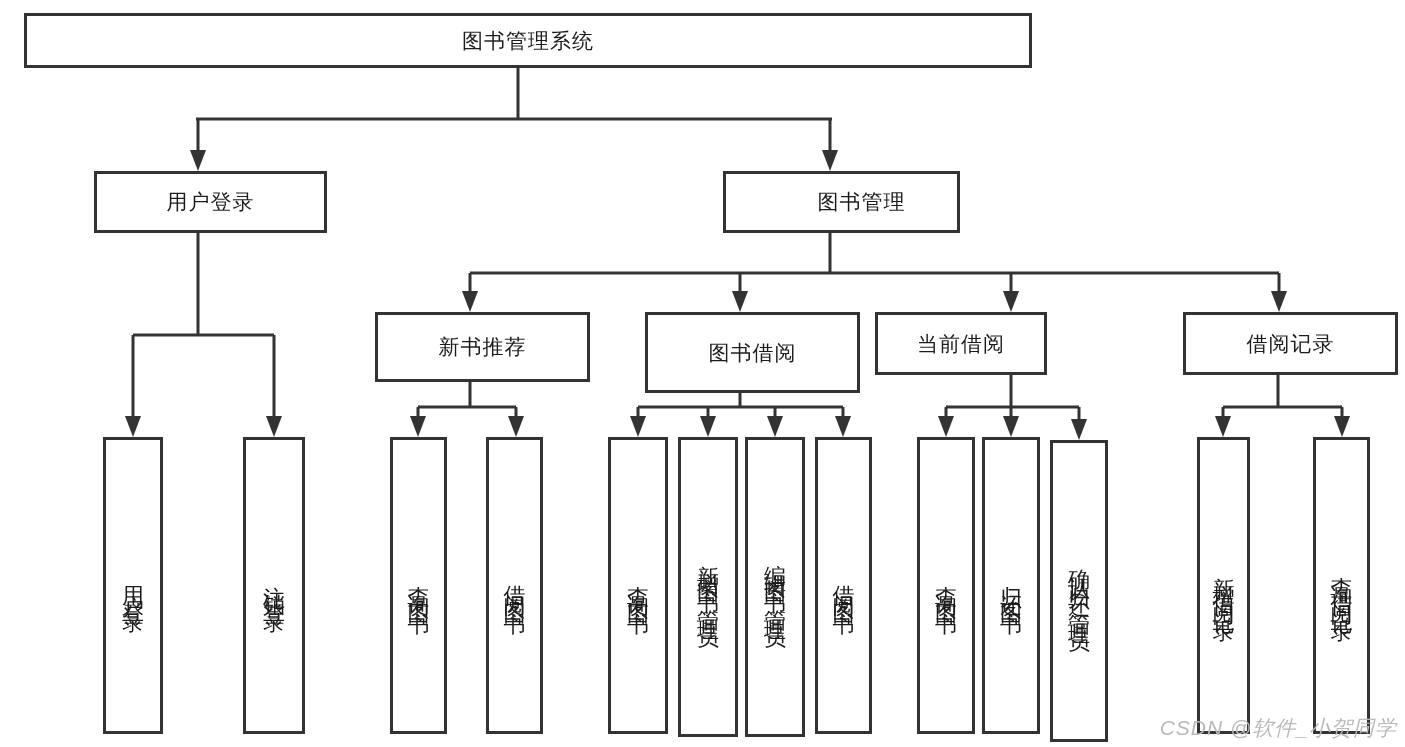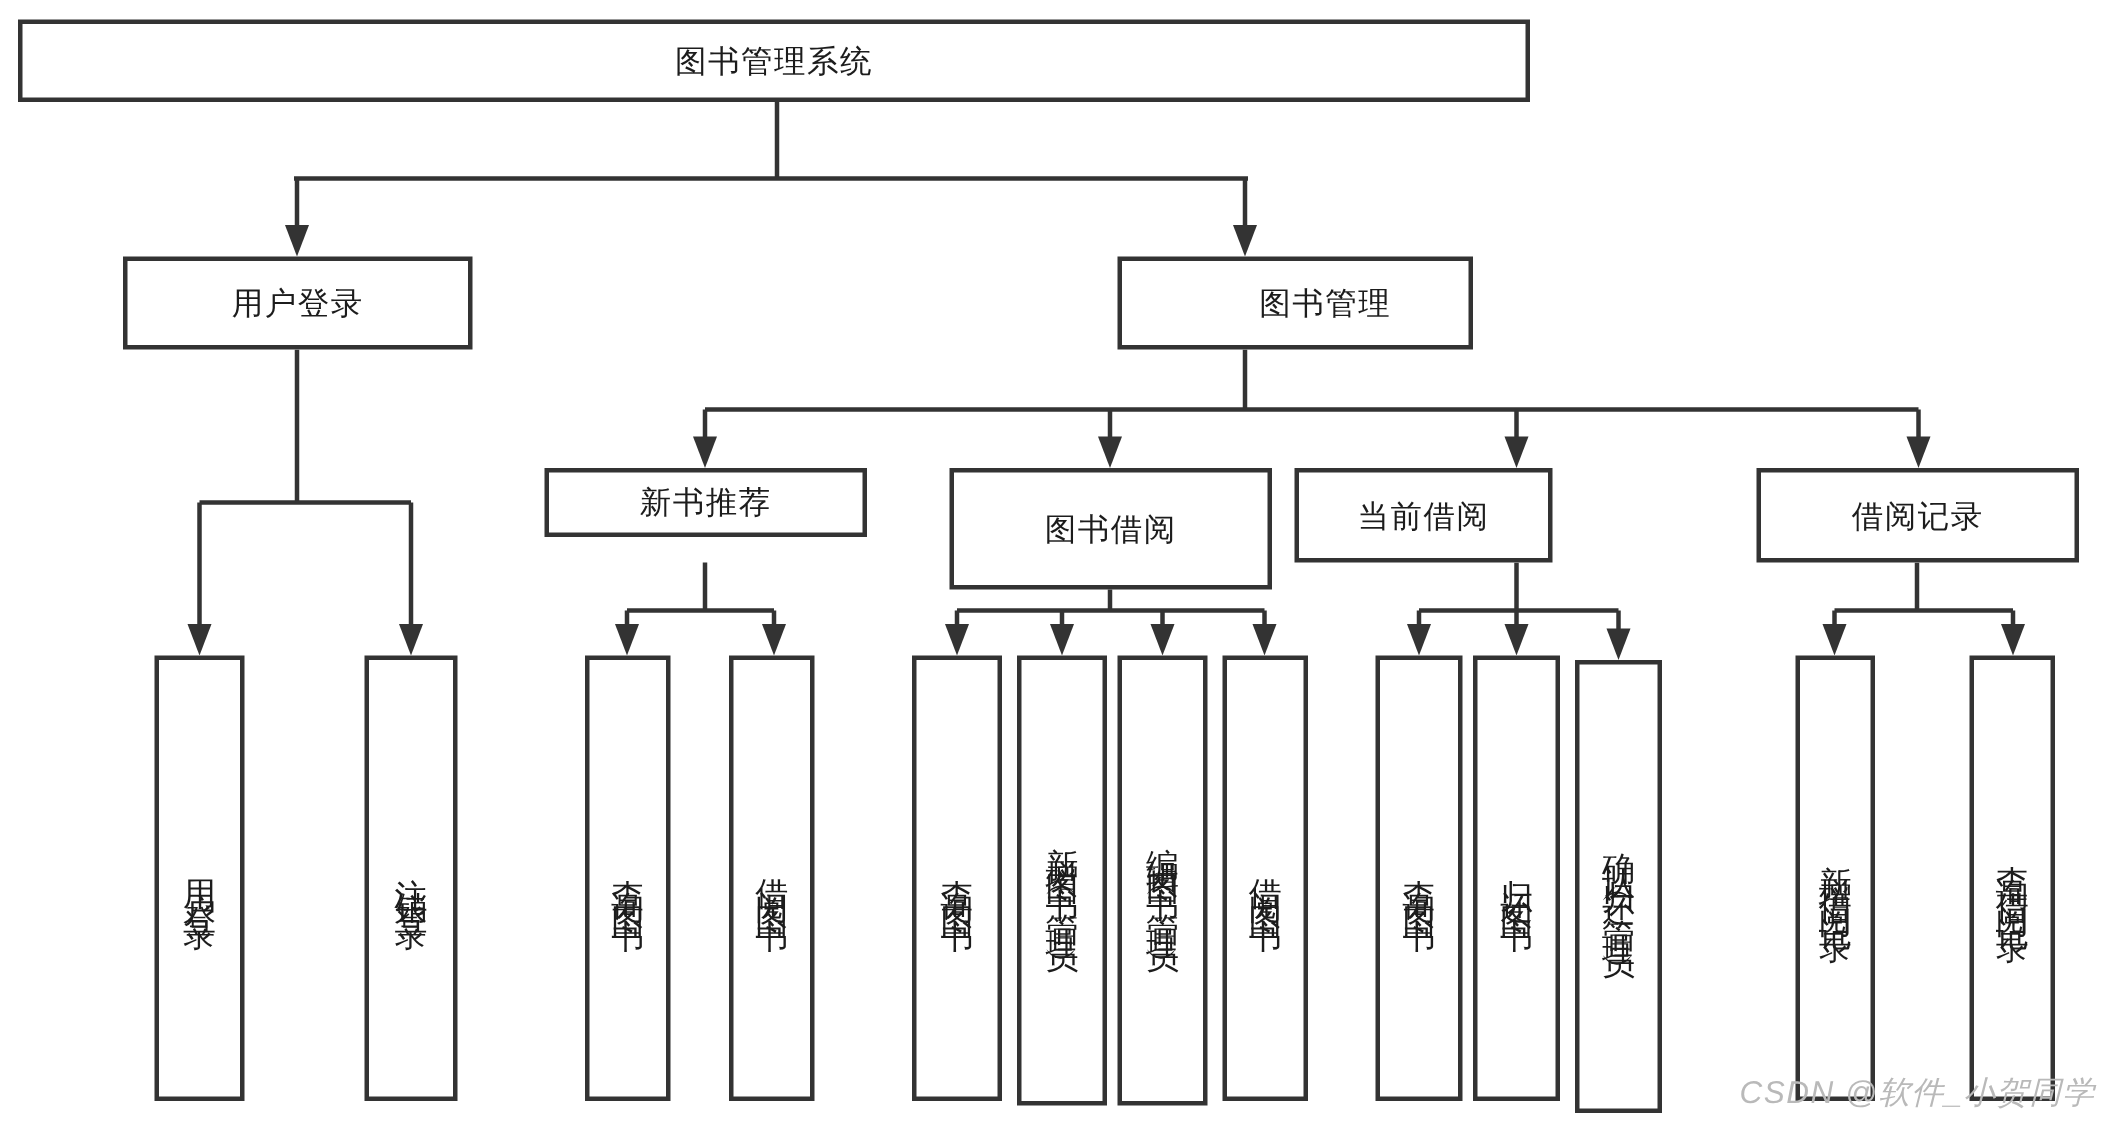--- a/index.html
+++ b/index.html
@@ -15,20 +15,21 @@
   #connectors polygon{fill:#333333;stroke:none;}
   .hbox{
     position:absolute;
     box-sizing:border-box;
     background:#ffffff;
     border:3px solid #333333;
     display:flex;align-items:center;justify-content:center;
     font-size:21px;color:#1c1c1c;
     letter-spacing:1px;
     white-space:nowrap;
+    margin-left:12px;
   }
   .vbox{
     position:absolute;
     box-sizing:border-box;
     background:#ffffff;
     border:3px solid #333333;
     display:flex;align-items:center;justify-content:center;
     writing-mode:vertical-rl;
     text-orientation:upright;
     font-size:22px;color:#1c1c1c;
@@ -148,23 +149,23 @@
       </g>
     <g>
         <line x1="1342" y1="407" x2="1342" y2="419"></line>
         <polygon points="1334,416 1350,416 1342,437"></polygon>
       </g>
   </svg>
 
   <div class="hbox" style="left:12px;top:13px;width:1008px;height:55px;">图书管理系统</div>
 
   <div class="hbox" style="left:82px;top:171px;width:233px;height:62px;">用户登录</div>
-  <div class="hbox" style="left:745px;top:171px;width:237px;height:62px;padding-left:40px;">图书管理</div>
+  <div class="hbox" style="left:711px;top:171px;width:237px;height:62px;padding-left:40px;">图书管理</div>
 
-  <div class="hbox" style="left:363px;top:312px;width:215px;height:46px;">新书推荐</div>
+  <div class="hbox" style="left:363px;top:312px;width:215px;height:70px;">新书推荐</div>
   <div class="hbox" style="left:633px;top:312px;width:215px;height:81px;">图书借阅</div>
   <div class="hbox" style="left:863px;top:312px;width:172px;height:63px;">当前借阅</div>
   <div class="hbox" style="left:1171px;top:312px;width:215px;height:63px;">借阅记录</div>
 
   <div class="vbox" style="left:103px;top:437px;width:60px;height:297px;">用户登录</div>
   <div class="vbox" style="left:243px;top:437px;width:62px;height:297px;">注销登录</div>
 
   <div class="vbox" style="left:390px;top:437px;width:57px;height:297px;">查询图书</div>
   <div class="vbox" style="left:486px;top:437px;width:57px;height:297px;">借阅图书</div>
 

